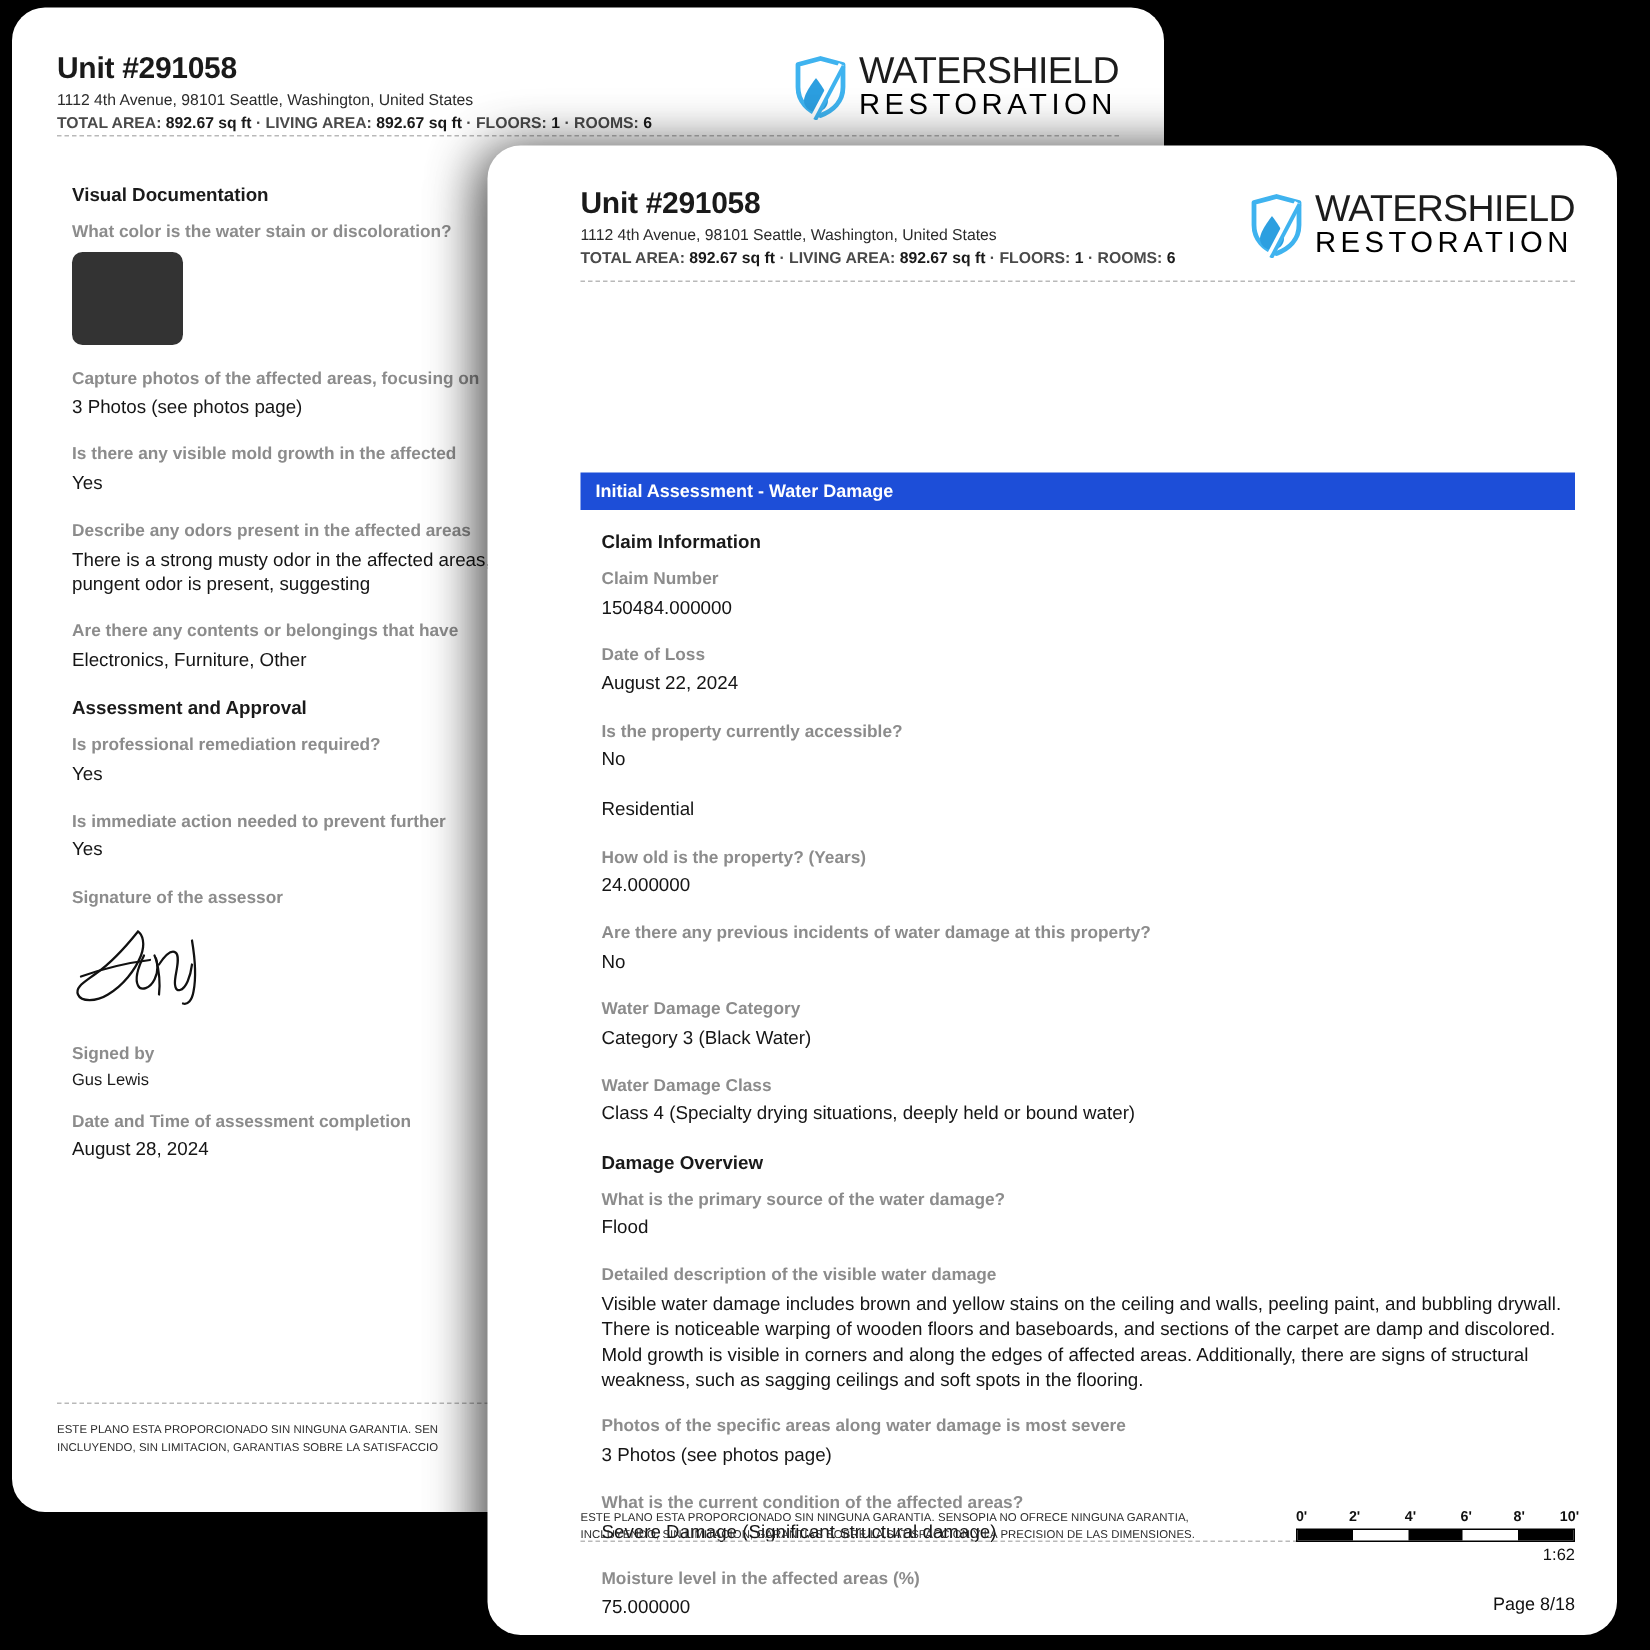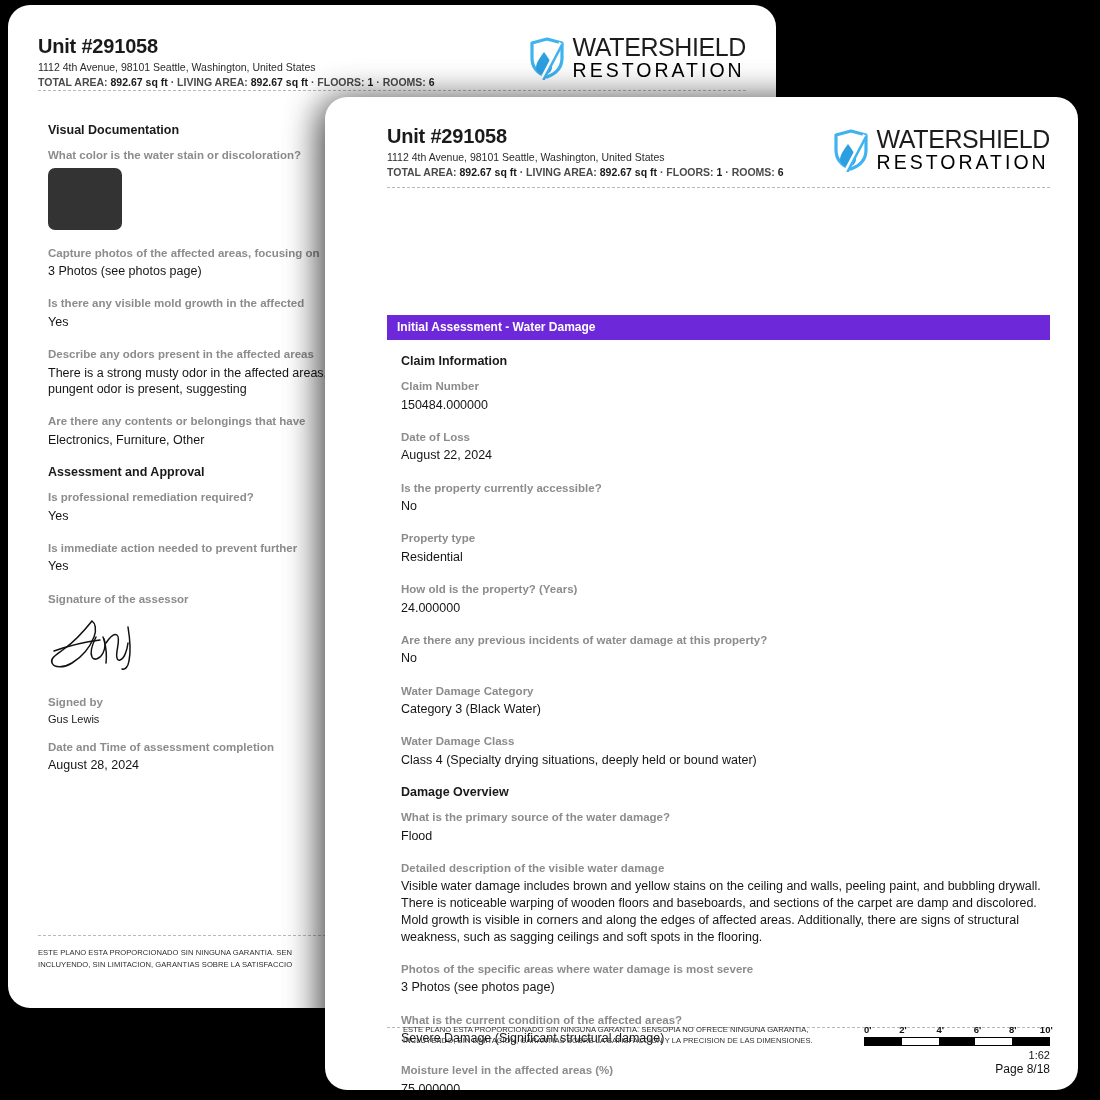--- a/index.html
+++ b/index.html
@@ -75,21 +75,21 @@
   .card-front .dash-rule.top { left: 62px; right: 28px; top: 90px; }
   .card-front .dash-rule.bottom { left: 62px; right: 28px; top: 930px; }
   .card-back .dash-rule.bottom { top: 930px; }
 
   
   .body-area { position: absolute; left: 0; right: 0; }
   .card-back .body-area { left: 40px; right: 22px; top: 118px; }
   .card-front .body-area { left: 62px; right: 28px; top: 218px; }
 
   .section-banner {
-    background: #6d28d9; color: #ffffff;
+    background: #1d4ed8; color: #ffffff;
     font-size: 12px; font-weight: bold;
     padding: 5px 10px 6px 10px;
     margin-bottom: 14px;
   }
   .sub-head {
     font-size: 12.5px; font-weight: bold; color: #1a1a1a;
     margin: 0 0 11px 14px;
   }
   .card-back .sub-head { margin-left: 0; }
 
@@ -113,39 +113,39 @@
   .signed-name { font-size: 11px; color: #1a1a1a; }
 
   .nowrap { white-space: nowrap; }
 
   
   .doc-footer {
     position: absolute; bottom: 0; left: 0; right: 0;
     display: flex; align-items: flex-start; justify-content: space-between;
   }
   .card-back .doc-footer { left: 30px; right: 30px; bottom: 38px; }
-  .card-front .doc-footer { left: 78px; right: 28px; bottom: 14px; }
+  .card-front .doc-footer { left: 62px; right: 28px; bottom: 14px; }
   .legal {
     font-size: 7.6px; color: #2c2c2c; line-height: 1.5;
     letter-spacing: 0.05px; white-space: nowrap;
   }
   .scale-col { text-align: right; flex: 0 0 auto; padding-left: 16px; }
   .scale-ticks {
     position: relative; height: 13px; width: 186px;
     font-size: 9.5px; color: #111; font-weight: bold;
   }
   .scale-ticks span { position: absolute; transform: translateX(-50%); top: 0; }
   .scale-bar {
     width: 186px; height: 9px; display: flex;
     border: 1px solid #000; background: #fff;
   }
   .scale-bar i { flex: 1 1 0; display: block; }
   .scale-bar i.on { background: #000; }
   .scale-ratio { font-size: 11px; color: #111; margin-top: 3px; }
-  .page-num { font-size: 12px; color: #111; margin-top: 1px; }
+  .page-num { font-size: 12px; color: #111; margin-top: 19px; }
 </style>
 </head>
 <body>
 
 <div class="stage">
 
   <div class="card card-back">
     <div class="page-inner">
 
       <div class="doc-header">
@@ -298,21 +298,20 @@
         </div>
         <div class="field">
           <div class="field-label">Date of Loss</div>
           <div class="field-value">August 22, 2024</div>
         </div>
         <div class="field">
           <div class="field-label">Is the property currently accessible?</div>
           <div class="field-value">No</div>
         </div>
         <div class="field">
-          <div class="field-label">Property type</div>
           <div class="field-value">Residential</div>
         </div>
         <div class="field">
           <div class="field-label">How old is the property? (Years)</div>
           <div class="field-value">24.000000</div>
         </div>
         <div class="field">
           <div class="field-label">Are there any previous incidents of water damage at this property?</div>
           <div class="field-value">No</div>
         </div>
@@ -329,21 +328,21 @@
 
         <div class="field">
           <div class="field-label">What is the primary source of the water damage?</div>
           <div class="field-value">Flood</div>
         </div>
         <div class="field para">
           <div class="field-label">Detailed description of the visible water damage</div>
           <div class="field-value">Visible water damage includes brown and yellow stains on the ceiling and walls, peeling paint, and bubbling drywall. There is noticeable warping of wooden floors and baseboards, and sections of the carpet are damp and discolored. Mold growth is visible in corners and along the edges of affected areas. Additionally, there are signs of structural weakness, such as sagging ceilings and soft spots in the flooring.</div>
         </div>
         <div class="field">
-          <div class="field-label">Photos of the specific areas where water damage is most severe</div>
+          <div class="field-label">Photos of the specific areas along water damage is most severe</div>
           <div class="field-value">3 Photos (see photos page)</div>
         </div>
         <div class="field">
           <div class="field-label">What is the current condition of the affected areas?</div>
           <div class="field-value">Severe Damage (Significant structural damage)</div>
         </div>
         <div class="field">
           <div class="field-label">Moisture level in the affected areas (%)</div>
           <div class="field-value">75.000000</div>
         </div>

